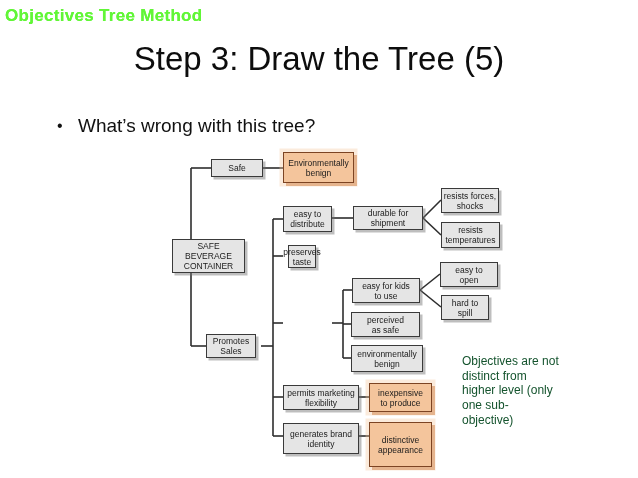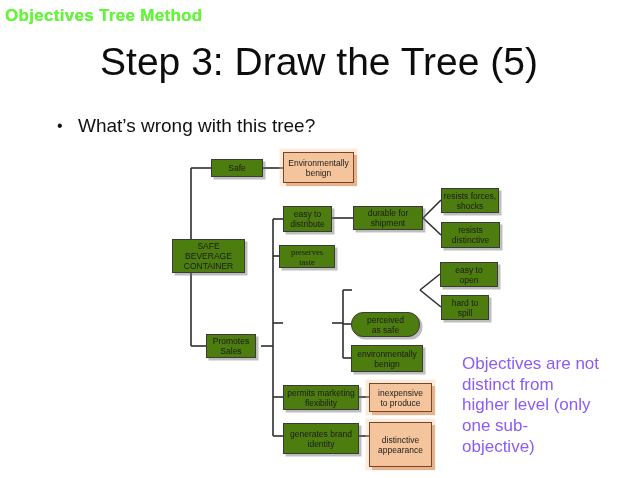--- a/index.html
+++ b/index.html
@@ -15,72 +15,72 @@
   .slide{position:absolute;left:0;top:0;width:638px;height:478px;background:#fff;padding-left:31px;}
 
   .header-label{
     position:absolute;left:5px;top:6px;
     font-size:17px;font-weight:bold;letter-spacing:.3px;
     color:var(--accent-green);
     text-shadow:0 0 .4px var(--accent-green);
   }
   .slide-title{
     position:absolute;left:0;top:40px;width:638px;
-    text-align:center;font-size:39px;font-weight:normal;color:#0d0d0d;
+    text-align:center;font-size:33px;font-weight:normal;color:#0d0d0d;
   }
   .bullet-row{
     position:absolute;left:57px;top:115px;width:420px;
     font-size:19px;color:#111;display:flex;
   }
   .bullet-dot{width:21px;font-size:16px;padding-top:2px;}
 
   .diagram{position:absolute;left:0;top:0;width:638px;height:478px;}
   .connectors{position:absolute;left:0;top:0;width:638px;height:478px;}
   .connectors line, .connectors path{
     stroke:var(--line-color);stroke-width:1.6;fill:none;
   }
 
   .node{
     position:absolute;
-    background:#4d7c0f;
+    background:#e5e5e5;
     border:1px solid var(--box-border);
     box-shadow:2.5px 2.5px 0 rgba(110,110,110,.45);
     display:flex;align-items:center;justify-content:center;
     text-align:center;white-space:pre-line;
     font-size:8.5px;line-height:10px;color:#1b1b1b;
   }
   .node.hl{
     background:var(--highlight-fill);
     border:1.6px solid var(--highlight-border);
     box-shadow:3px 3px 0 rgba(216,150,100,.65), 0 0 0 3.5px rgba(244,197,156,.35);
   }
 
   #n0 {left:172px;top:239px;width:73px;height:34px;}
   #n1 {left:211px;top:159px;width:52px;height:18px;}
   #n2 {left:283px;top:152px;width:71px;height:31px;}
   #n3 {left:283px;top:206px;width:49px;height:26px;}
   #n4 {left:353px;top:206px;width:70px;height:24px;}
   #n5 {left:441px;top:188px;width:58px;height:25px;}
   #n6 {left:441px;top:222px;width:59px;height:26px;}
-  #n7 {left:279px;top:245px;width:56px;height:23px;font-family:Liberation Serif, serif;}
+  #n7 {left:288px;top:245px;width:28px;height:23px;}
   #n8 {left:352px;top:278px;width:68px;height:25px;}
   #n9 {left:440px;top:262px;width:58px;height:25px;}
   #n10{left:441px;top:295px;width:48px;height:25px;}
   #n11{left:283px;top:311px;width:49px;height:25px;}
-  #n12{left:351px;top:312px;width:69px;height:25px;border-radius:12px;}
+  #n12{left:351px;top:312px;width:69px;height:25px;}
   #n13{left:351px;top:345px;width:72px;height:27px;}
   #n14{left:206px;top:334px;width:50px;height:24px;}
   #n15{left:283px;top:385px;width:76px;height:25px;}
   #n16{left:369px;top:383px;width:63px;height:29px;}
   #n17{left:283px;top:423px;width:76px;height:31px;}
   #n18{left:369px;top:422px;width:63px;height:45px;}
 
   .annotation{
     position:absolute;left:462px;top:354px;width:150px;
-    font-size:17px;line-height:1.22;color:#8b5cf6;
+    font-size:12px;line-height:1.22;color:#14532d;
     white-space:pre-line;
   }
 </style>
 </head>
 <body>
 
 <div class="slide">
 
   <div class="header-label">Objectives Tree Method</div>
 
@@ -133,23 +133,25 @@
     <div class="node" id="n1">Safe</div>
     <div class="node hl" id="n2">Environmentally
 benign</div>
     <div class="node" id="n3">easy to
 distribute</div>
     <div class="node" id="n4">durable for
 shipment</div>
     <div class="node" id="n5">resists forces,
 shocks</div>
     <div class="node" id="n6">resists
-distinctive</div>
+temperatures</div>
     <div class="node" id="n7">preserves
 taste</div>
+    <div class="node" id="n8">easy for kids
+to use</div>
     <div class="node" id="n9">easy to
 open</div>
     <div class="node" id="n10">hard to
 spill</div>
     <div class="node" id="n12">perceived
 as safe</div>
     <div class="node" id="n13">environmentally
 benign</div>
     <div class="node" id="n14">Promotes
 Sales</div>

